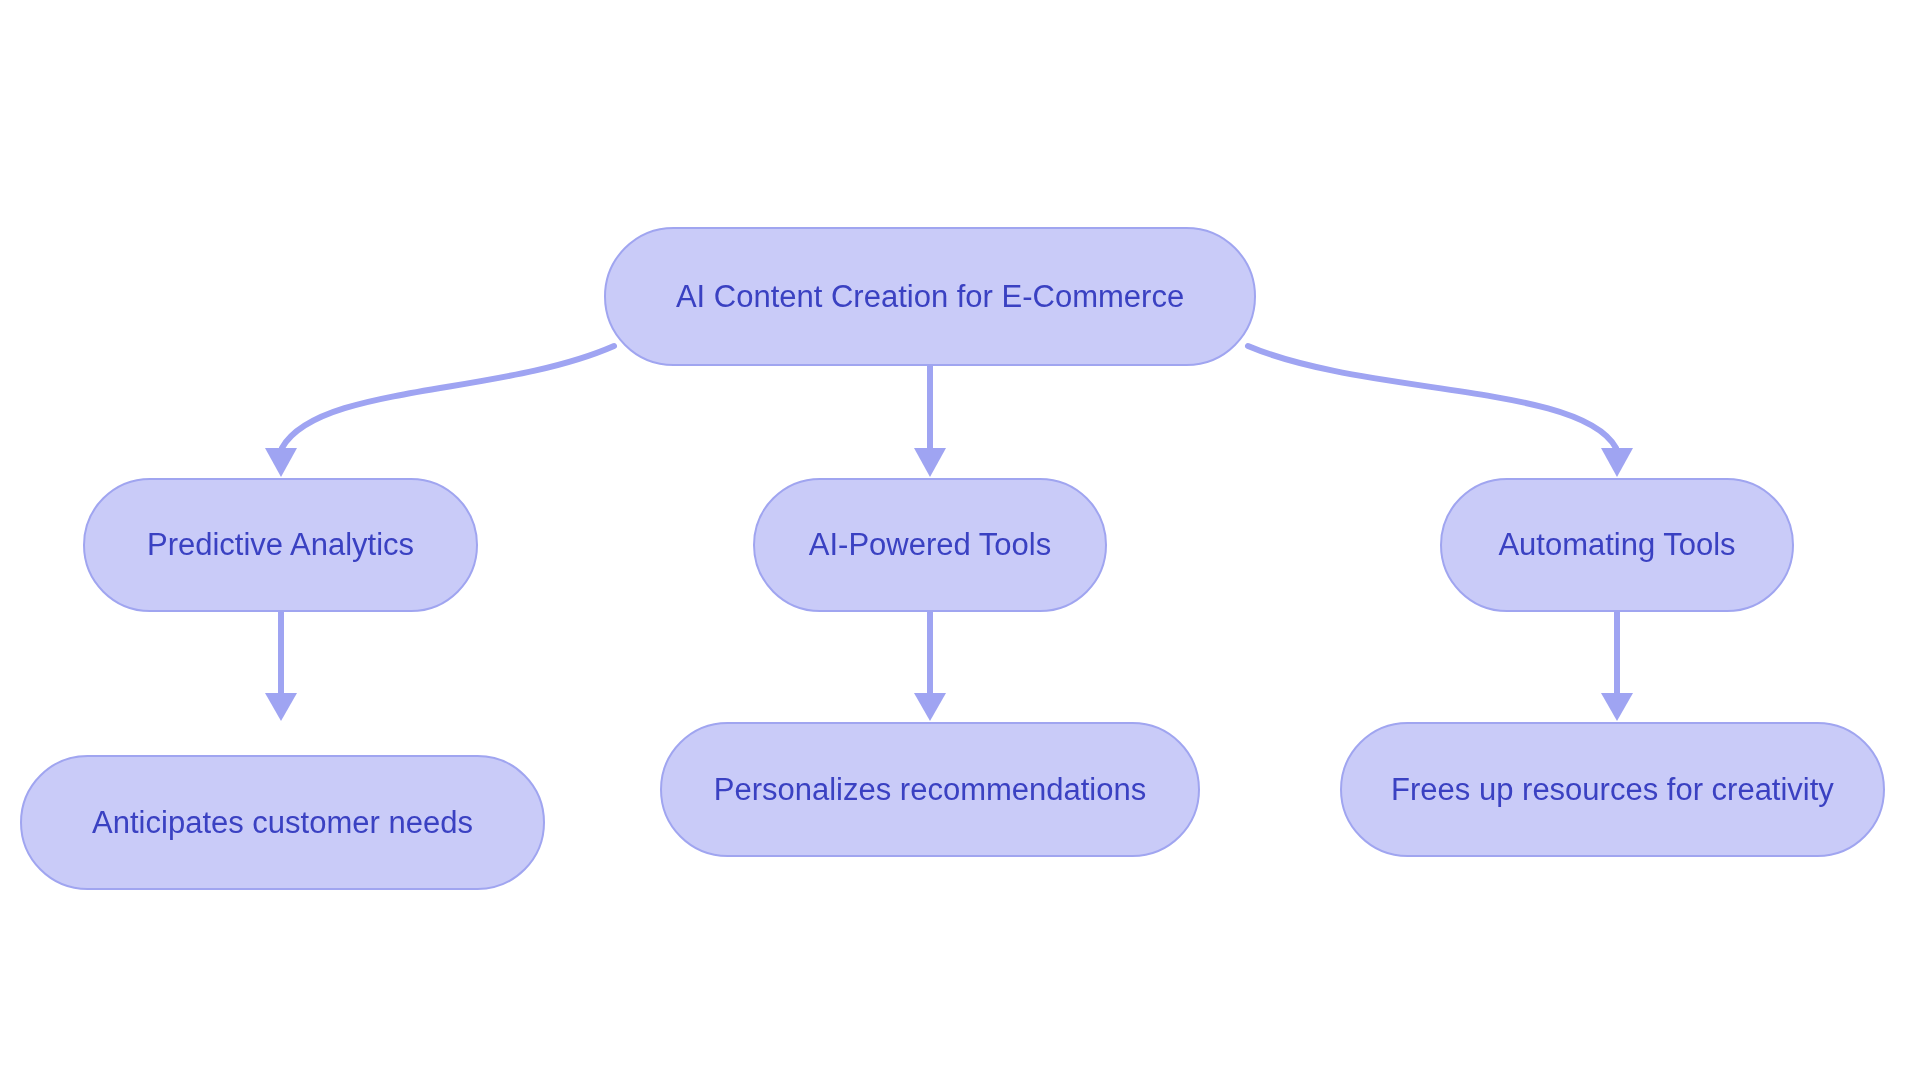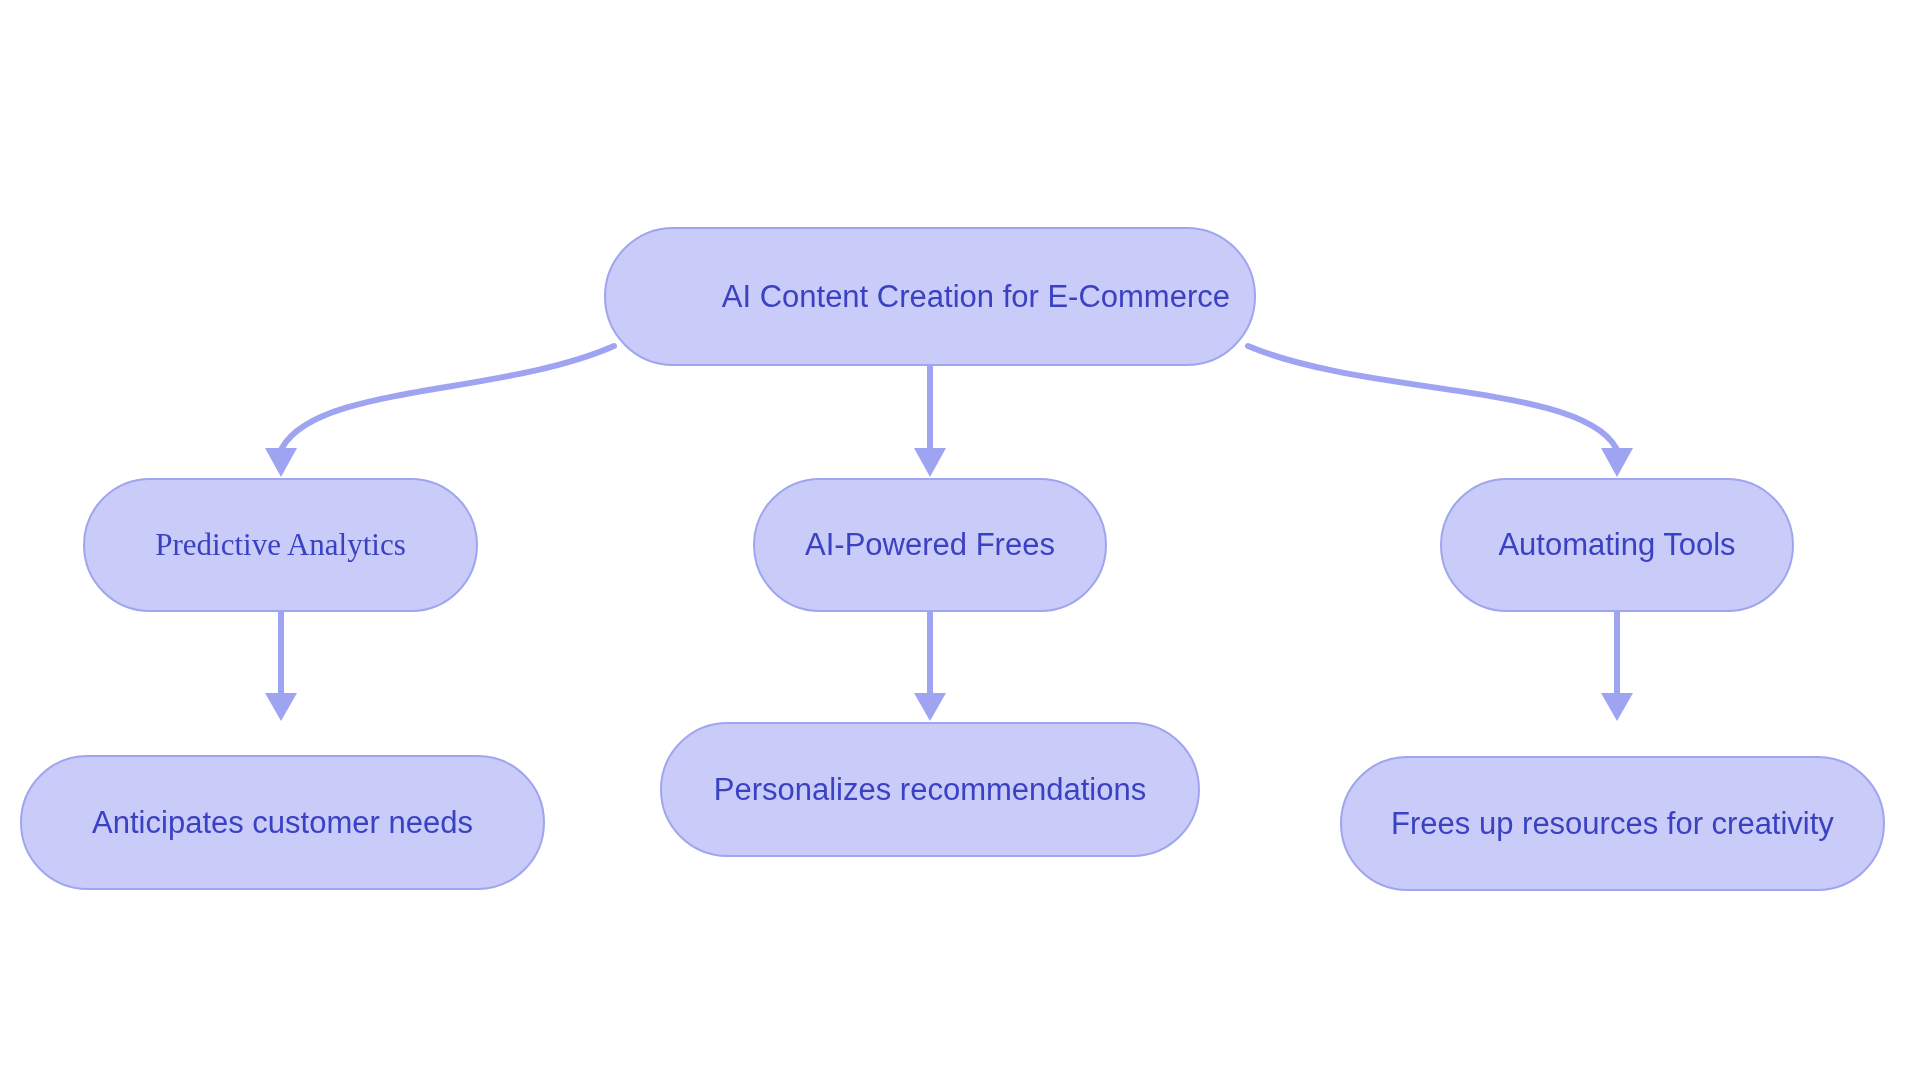--- a/index.html
+++ b/index.html
@@ -40,27 +40,27 @@
     border-radius: 999px;
     display: flex;
     align-items: center;
     justify-content: center;
     text-align: center;
     color: var(--node-text, #3a41c2);
     font-size: 31px;
     line-height: 1.2;
     padding: 0 24px;
   }
-  .node-root        { left: 604px;  top: 227px; width: 652px; height: 139px; justify-content: flex-end; }
-  .node-predictive  { left: 83px;   top: 478px; width: 395px; height: 134px; font-family: Liberation Serif, serif; }
+  .node-root        { left: 604px;  top: 227px; width: 652px; height: 139px; }
+  .node-predictive  { left: 83px;   top: 478px; width: 395px; height: 134px; }
   .node-tools       { left: 753px;  top: 478px; width: 354px; height: 134px; }
   .node-tasks       { left: 1440px; top: 478px; width: 354px; height: 134px; }
   .node-needs       { left: 20px;   top: 755px; width: 525px; height: 135px; }
   .node-recs        { left: 660px;  top: 722px; width: 540px; height: 135px; }
-  .node-frees       { left: 1340px; top: 756px; width: 545px; height: 135px; }
+  .node-frees       { left: 1340px; top: 722px; width: 545px; height: 135px; }
 </style>
 </head>
 <body>
 
 <div class="canvas">
 
   <svg class="edges-layer" viewBox="0 0 1920 1083" xmlns="http://www.w3.org/2000/svg">
     <g>
       <path class="edge-path" d="M 614 346 C 500 396, 318 384, 282 448"></path>
       <polygon class="edge-head" points="265,448 297,448 281,477"></polygon>
@@ -89,21 +89,21 @@
 
   <div class="node node-root">
     <span>AI Content Creation for E-Commerce</span>
   </div>
 
   <div class="node node-predictive">
     <span>Predictive Analytics</span>
   </div>
 
   <div class="node node-tools">
-    <span>AI-Powered Frees</span>
+    <span>AI-Powered Tools</span>
   </div>
 
   <div class="node node-tasks">
     <span>Automating Tools</span>
   </div>
 
   <div class="node node-needs">
     <span>Anticipates customer needs</span>
   </div>
 

